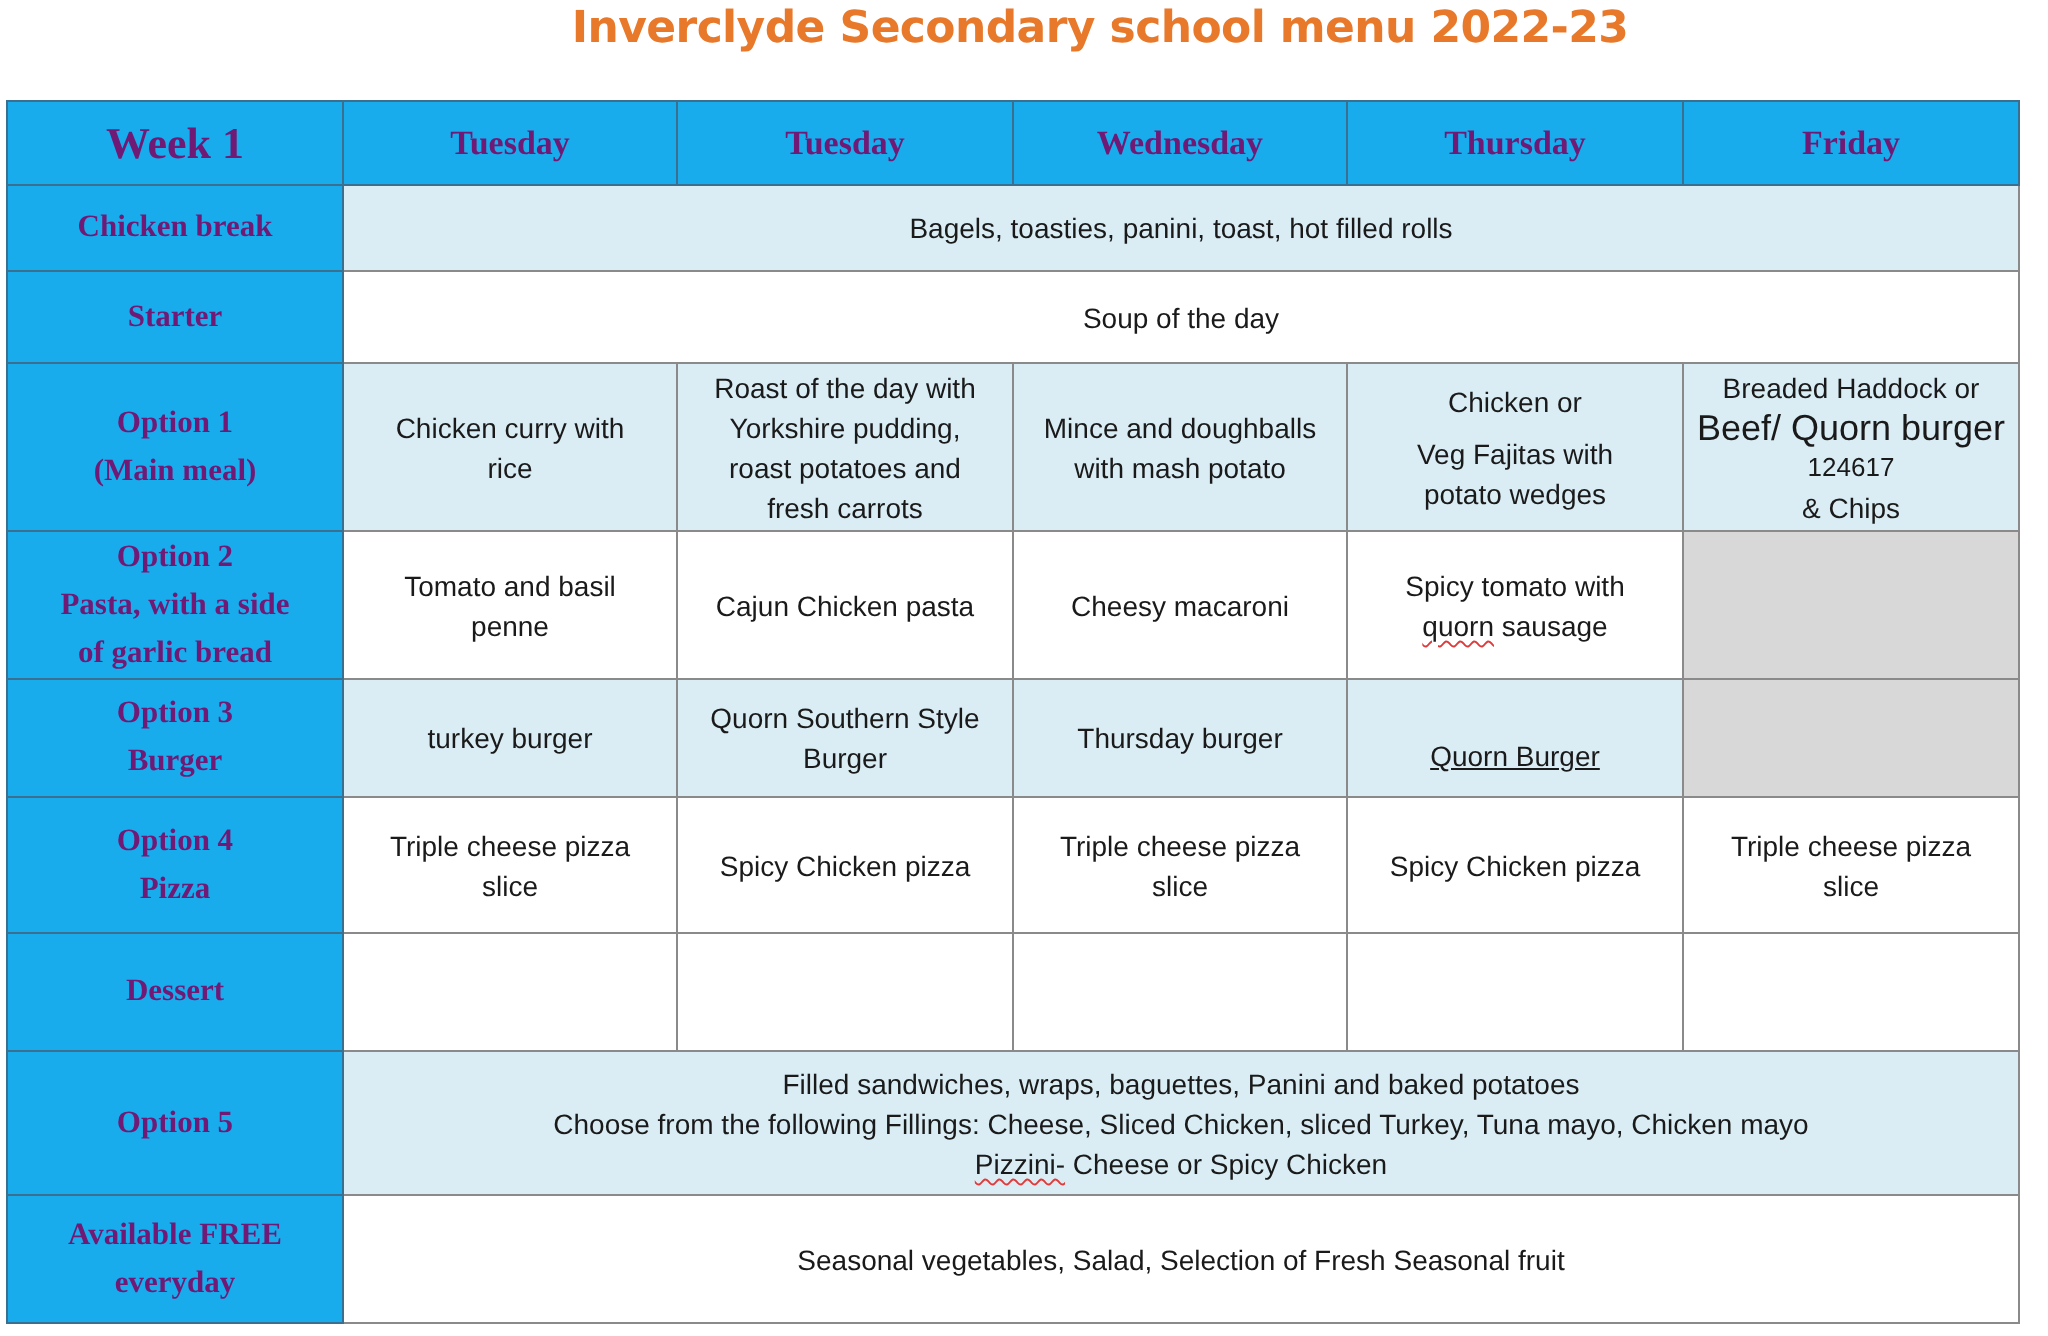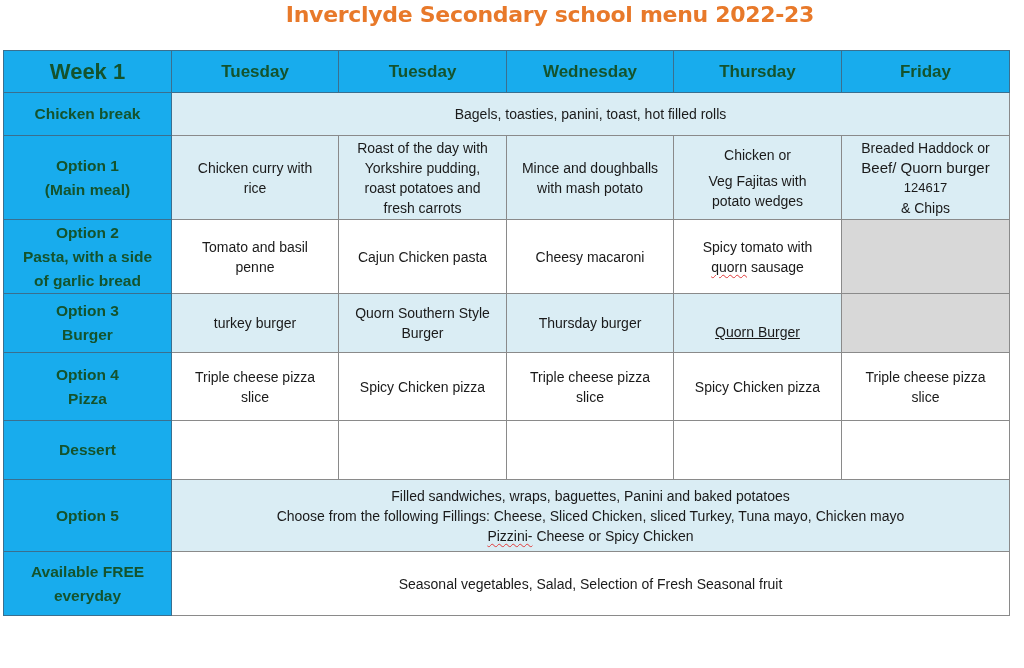--- a/index.html
+++ b/index.html
@@ -18,22 +18,22 @@
       border-collapse: collapse; table-layout: fixed;
       width: 1006px;
     }
     table.menu td, table.menu th {
       border: 1px solid #8a8a8a;
       text-align: center; vertical-align: middle;
       padding: 0 4px; box-sizing: border-box;
       font-size: 14px; line-height: 20px;
     }
     table.menu th {
-      background: #18aced; color: #14532d;
-      font-family: Liberation Sans, sans-serif;
+      background: #18aced; color: #701a75;
+      font-family: Liberation Serif, serif;
       font-weight: bold; font-size: 17px;
       border-color: #3a6f8f;
     }
     table.menu th.week { font-size: 22px; }
     table.menu th.rowhead {
       font-size: 15.5px; line-height: 24px; border-color: #3a6f8f;
     }
     td.light { background: #daedf4; }
     td.white { background: #ffffff; }
     td.grey { background: #d8d8d8; }
@@ -66,20 +66,24 @@
     <th>Wednesday</th>
     <th>Thursday</th>
     <th>Friday</th>
   </tr>
 
   <tr style="height:43px">
     <th class="rowhead">Chicken break</th>
     <td class="light" colspan="5">Bagels, toasties, panini, toast, hot filled rolls</td>
   </tr>
 
+  <tr style="height:46px">
+    <th class="rowhead">Starter</th>
+    <td class="white" colspan="5">Soup of the day</td>
+  </tr>
 
   <tr style="height:84px">
     <th class="rowhead">
       <span class="cell-text">Option 1</span>
       <span class="cell-text">(Main meal)</span>
     </th>
     <td class="light">
       <span class="cell-text">Chicken curry with</span>
       <span class="cell-text">rice</span>
     </td>
@@ -93,21 +97,21 @@
       <span class="cell-text">Mince and doughballs</span>
       <span class="cell-text">with mash potato</span>
     </td>
     <td class="light">
       <span class="cell-text">Chicken or</span>
       <span class="cell-text" style="margin-top:6px">Veg Fajitas with</span>
       <span class="cell-text">potato wedges</span>
     </td>
     <td class="light">
       <span class="cell-text">Breaded Haddock or</span>
-      <span class="cell-text small" style="font-size:15px">Beef/ Quorn burger</span>
+      <span class="cell-text small" style="font-size:18px">Beef/ Quorn burger</span>
       <span class="cell-text small" style="font-size:13px">124617</span>
       <span class="cell-text">&amp; Chips</span>
     </td>
   </tr>
 
   <tr style="height:74px">
     <th class="rowhead">
       <span class="cell-text">Option 2</span>
       <span class="cell-text">Pasta, with a side</span>
       <span class="cell-text">of garlic bread</span>

